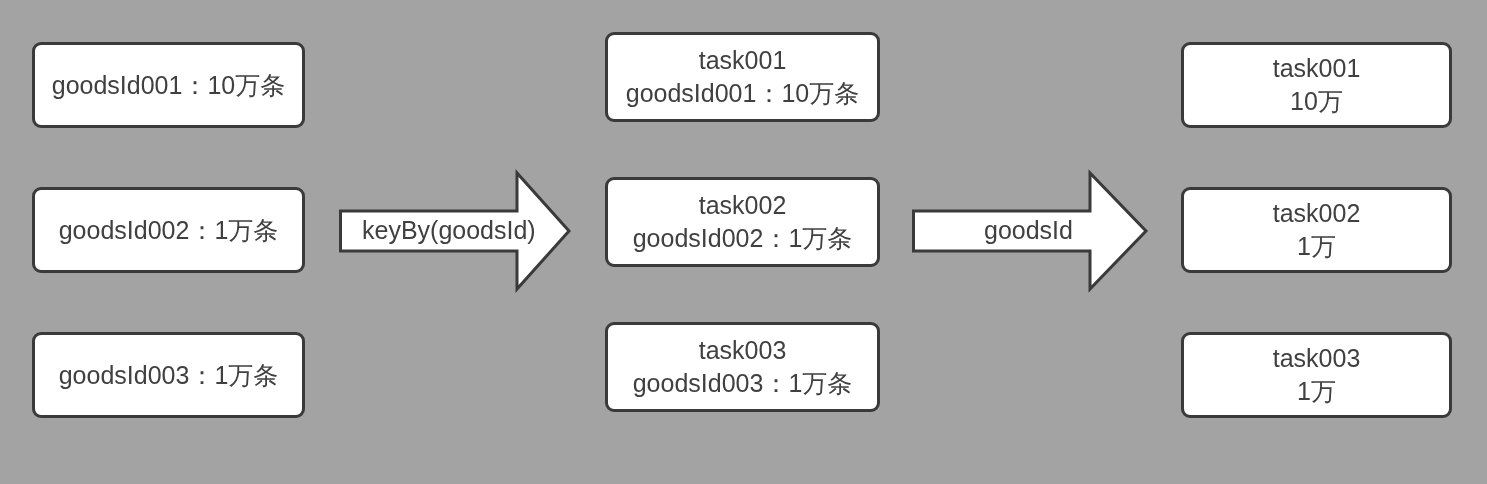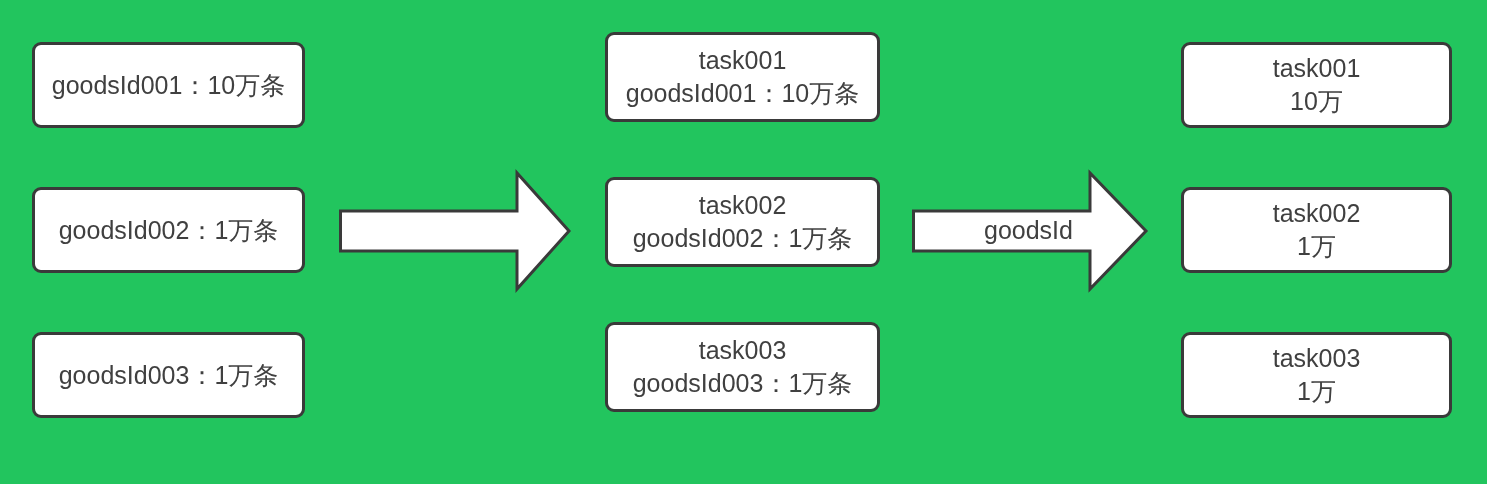--- a/index.html
+++ b/index.html
@@ -7,21 +7,21 @@
     padding: 0;
     background: #ffffff;
   }
   body {
     font-family: "Liberation Sans", "DejaVu Sans", sans-serif;
   }
   #canvas {
     position: relative;
     width: 1487px;
     height: 484px;
-    background: #22c55e;
+    background: #a3a3a3;
     overflow: hidden;
   }
 
   
   .node {
     position: absolute;
     box-sizing: border-box;
     border: 3px solid #3a3a3a;
     border-radius: 9px;
     background: #ffffff;
@@ -100,20 +100,21 @@
   </div>
   <div class="node col-src row-src-3">
     <span class="line">goodsId003：1万条</span>
   </div>
 
   <div class="arrow arrow-keyby">
     <svg viewBox="0 0 232 130" preserveAspectRatio="none">
       <polygon class="arrow-shape" points="1.5,45 178,45 178,7 230,65 178,123 178,85 1.5,85"></polygon>
     </svg>
   </div>
+  <div class="arrow-label label-keyby">keyBy(goodsId)</div>
 
   <div class="node col-task row-task-1">
     <span class="line">task001</span>
     <span class="line">goodsId001：10万条</span>
   </div>
   <div class="node col-task row-task-2">
     <span class="line">task002</span>
     <span class="line">goodsId002：1万条</span>
   </div>
   <div class="node col-task row-task-3">

